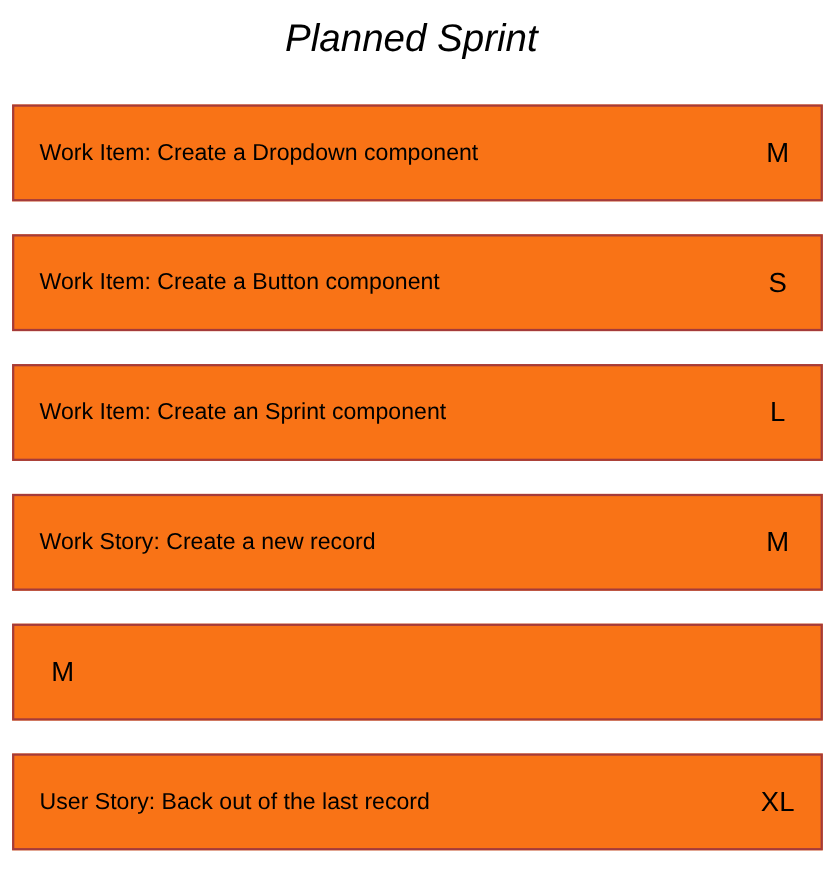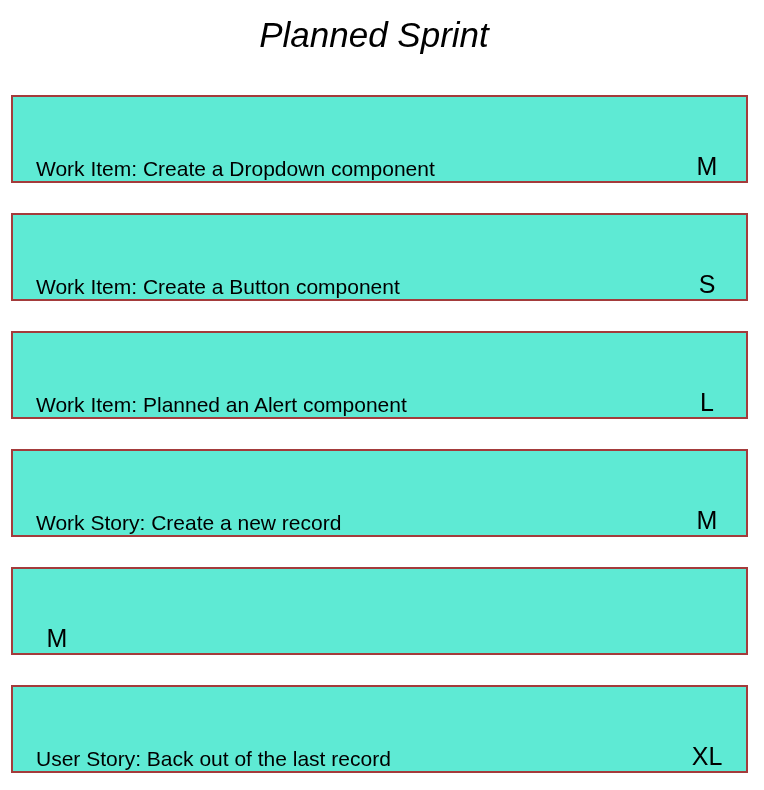--- a/index.html
+++ b/index.html
@@ -30,23 +30,23 @@
     transform: translateX(-8px);
   }
   .cards {
     margin: 39px 16px 0 11px;
   }
   .card {
     box-sizing: border-box;
     height: 88px;
     margin-bottom: 30px;
     border: 2px solid var(--border-color, #A43B3B);
-    background: #5eead4;
+    background: #f97316;
     display: flex;
-    align-items: flex-end;
+    align-items: center;
   }
   .card-label {
     flex: 1;
     display: flex;
     align-items: center;
     padding-left: 23px;
     font-size: 21px;
     color: #000000;
     white-space: nowrap;
     overflow: hidden;
@@ -79,21 +79,21 @@
       <div class="card-size">M</div>
     </div>
 
     <div class="card">
       <div class="card-label">Work Item: Create a Button component</div>
       <div class="card-divider"></div>
       <div class="card-size">S</div>
     </div>
 
     <div class="card">
-      <div class="card-label">Work Item: Planned an Alert component</div>
+      <div class="card-label">Work Item: Create an Sprint component</div>
       <div class="card-divider"></div>
       <div class="card-size">L</div>
     </div>
 
     <div class="card">
       <div class="card-label">Work Story: Create a new record</div>
       <div class="card-divider"></div>
       <div class="card-size">M</div>
     </div>
 

